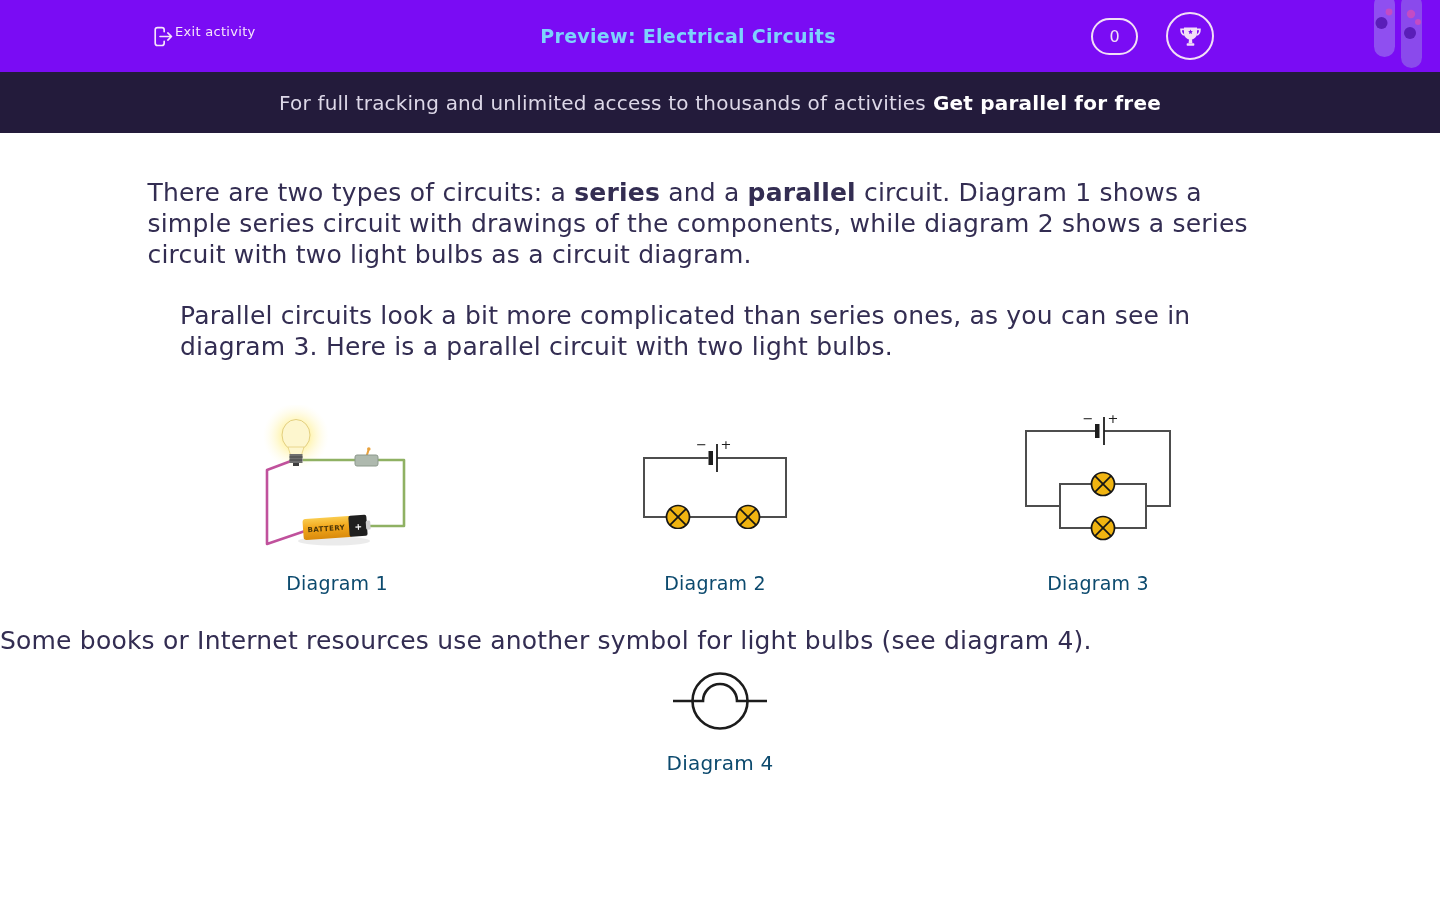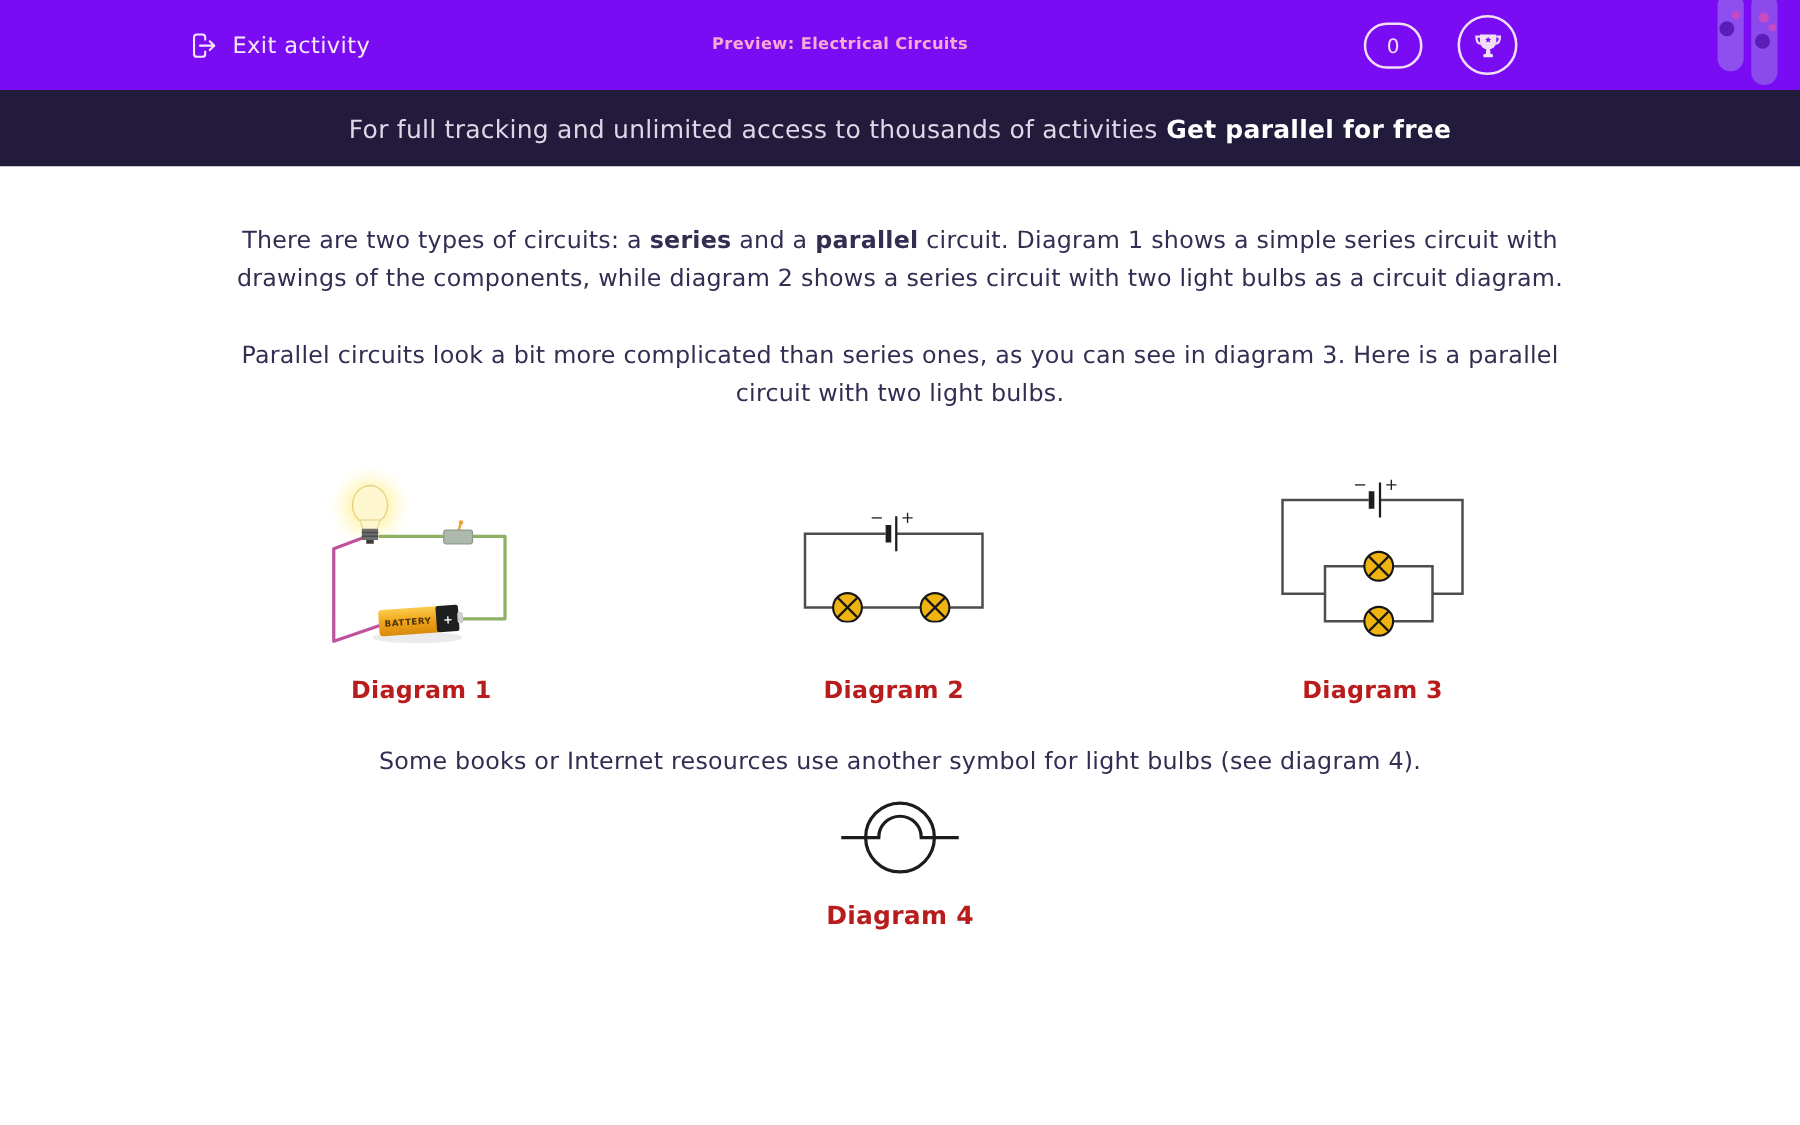--- a/index.html
+++ b/index.html
@@ -2,53 +2,53 @@
 <html><head>
 <meta charset="utf-8">
 <style>
   * { margin:0; padding:0; box-sizing:border-box; }
   html,body { width:1440px; height:900px; overflow:hidden; background:#fff;
     font-family:"DejaVu Sans", sans-serif; }
 
   
   .app-header { position:relative; height:72px; background:#7A0CF4;
     display:flex; align-items:center; padding-left:150px; }
-  .exit-btn { display:flex; align-items:center; gap:11px; background:transparent;
-    border:none; color:#F6E7FA; font-size:18px; letter-spacing:.3px; cursor:pointer;
+  .exit-btn { display:flex; align-items:flex-start; gap:0; background:transparent;
+    border:none; color:#F6E7FA; font-size:13px; letter-spacing:.3px; cursor:pointer;
     font-family:"DejaVu Sans", sans-serif; }
-  .header-title { position:absolute; left:672px; top:50%; transform:translate(-50%,-50%);
-    color:#f9a8d4; font-size:13px; font-weight:bold; letter-spacing:.3px; white-space:nowrap; }
+  .header-title { position:absolute; left:688px; top:50%; transform:translate(-50%,-50%);
+    color:#7dd3fc; font-size:19px; font-weight:bold; letter-spacing:.3px; white-space:nowrap; }
   .header-right { margin-left:auto; margin-right:226px; display:flex; align-items:center; gap:28px; }
   .score-pill { min-width:47px; height:37px; border:2px solid #F2DFF6; border-radius:19px;
     color:#F2DFF6; font-size:16px; display:flex; align-items:center; justify-content:center;
     padding:0 10px; }
   .trophy-btn { width:48px; height:48px; border:2px solid #F2DFF6; border-radius:50%;
     background:transparent; display:flex; align-items:center; justify-content:center; cursor:pointer; }
   .tubes { position:absolute; right:14px; top:0; }
 
   
   .promo-banner { height:61px; background:#231B3B; display:flex; align-items:center;
     justify-content:center; color:#DDD8E8; font-size:20px; letter-spacing:.2px; }
   .promo-banner a { color:#FFFFFF; font-weight:bold; text-decoration:none; margin-left:7px; cursor:pointer; }
 
   
   main { padding-top:44px; }
-  main p { text-align:center; color:#332D52; font-size:19px; line-height:31px;
+  main p { color:#332D52; font-size:25px; line-height:31px;
     letter-spacing:.2px; }
   .p-intro   { max-width:1145px; margin:0 auto; }
   .p-parallel{ max-width:1080px; margin:30px auto 0; }
   .p-bulbs   { margin-top:32px; }
   .p-other   { margin-top:31px; }
   .p-symbols { margin-top:38px; }
 
   .diagrams-row { margin-top:33px; display:flex; justify-content:center;
     gap:228px; align-items:flex-start; }
   figure { display:flex; flex-direction:column; align-items:center; }
   .diagram-box { height:165px; display:flex; align-items:center; justify-content:center; }
-  figcaption { margin-top:12px; font-size:19px; font-weight:bold; color:#b91c1c;
+  figcaption { margin-top:12px; font-size:19px; font-weight:normal; color:#0c4a6e;
     letter-spacing:.2px; }
   .fig4 { margin-top:9px; }
   .fig4 figcaption { margin-top:14px; font-size:20px; }
 
   svg text { font-family:"DejaVu Sans", sans-serif; }
   .batt-sign { font-size:13px; fill:#1d1d1d; }
   .d1-batt-label { font-size:7px; font-weight:bold; fill:#4A3508; letter-spacing:.4px; }
   .d1-batt-plus { font-size:9px; font-weight:bold; fill:#ffffff; }
 </style>
 </head>

